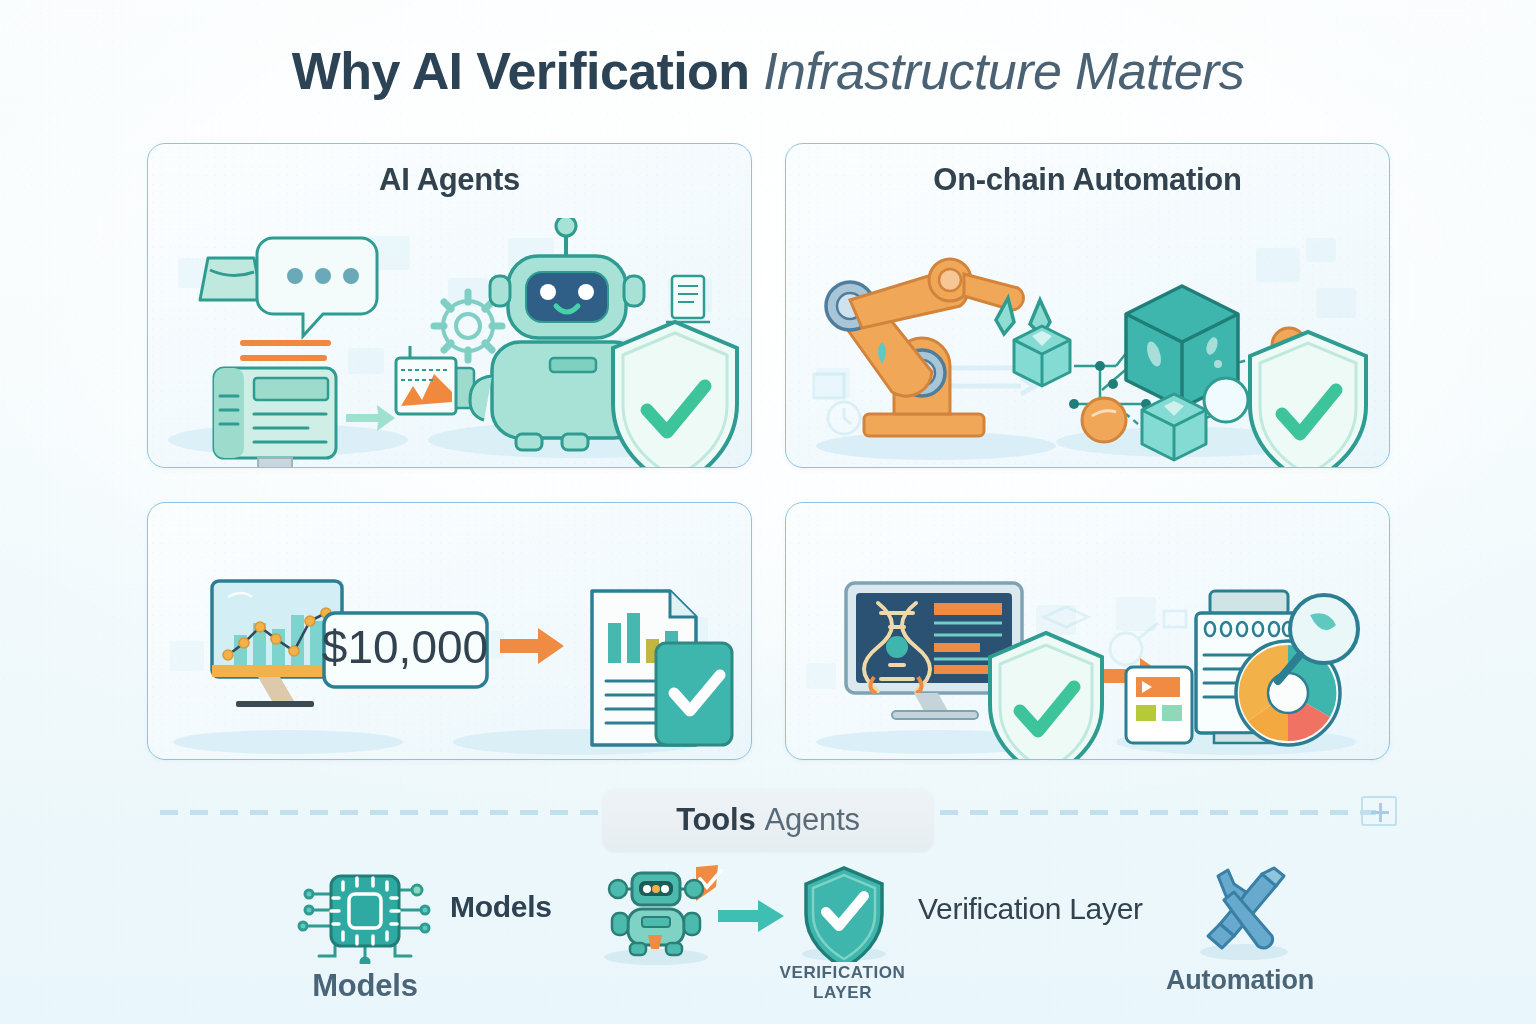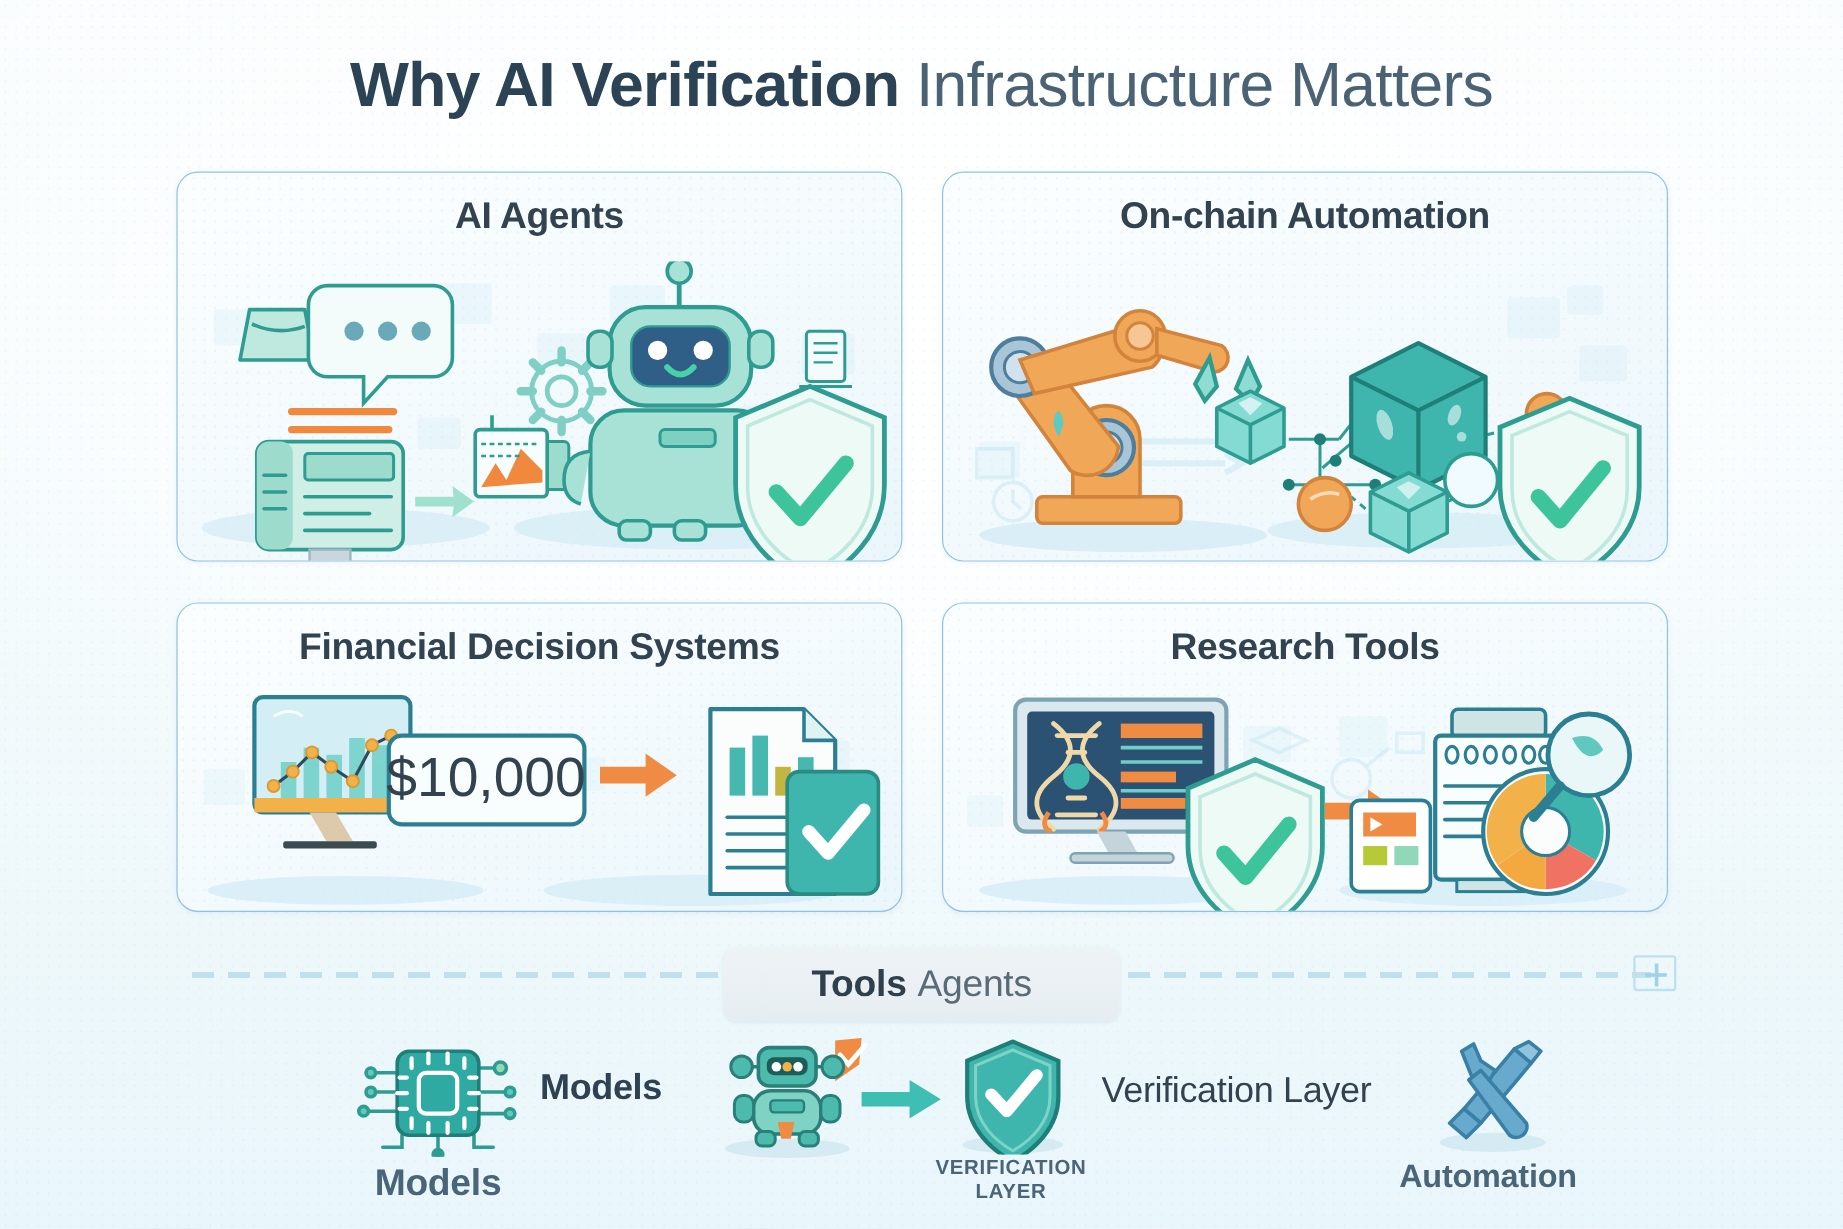--- a/index.html
+++ b/index.html
@@ -34,21 +34,21 @@
 
   
   #title {
     position:absolute; top:40px; left:0; width:1536px;
     text-align:center;
     font-size:52px; line-height:62px;
     color:#3d5566; letter-spacing:-0.6px;
     white-space:nowrap;
   }
   #title .strong { font-weight:700; color:#2c4255; }
-  #title .light  { font-weight:400; color:#4a6274; }
+  #title .light  { font-weight:400; color:#4a6274;font-style:italic; }
 
   
   .card {
     position:absolute;
     border:1.6px solid #8fc2e0;
     border-radius:18px;
     background: linear-gradient(160deg,#fbfeff 0%, #f3fafd 55%, #eaf6fb 100%);
     box-shadow: 0 1px 4px rgba(120,170,200,.10);
     overflow:hidden;
   }
@@ -825,21 +825,20 @@
           <path d="M464 138 l58 -24 58 24 v50 c0 38 -30 64 -58 78 c-28 -14 -58 -40 -58 -78 z" fill="#eefaf6" stroke="#2f9c92" stroke-width="4"></path>
           <path d="M474 145 l48 -20 48 20 v45 c0 33 -25 55 -48 67 c-23 -12 -48 -34 -48 -67 z" fill="none" stroke="#bfe8de" stroke-width="3"></path>
           <path d="M496 196 l18 20 36 -44" fill="none" stroke="#3dc49a" stroke-width="13" stroke-linecap="round" stroke-linejoin="round"></path>
         </g>
       </svg>
     </div>
   </div>
 
   <div class="card" id="card-financial-decision">
     <div class="card-inner-dots"></div>
-    <div class="card-title">Financial Decision Systems</div>
     <div class="card-art">
       <svg viewBox="0 0 605 184" width="605" height="184">
         <ellipse cx="140" cy="165" rx="115" ry="12" fill="#d3ebf5" opacity=".75"></ellipse>
         <ellipse cx="430" cy="165" rx="125" ry="13" fill="#d3ebf5" opacity=".7"></ellipse>
         <g opacity=".3" fill="#d5edf6">
             <rect x="22" y="64" width="34" height="30" rx="3"></rect>
             <rect x="520" y="40" width="40" height="34" rx="3"></rect>
             <rect x="320" y="54" width="36" height="28" rx="3"></rect>
           </g>
 
@@ -897,21 +896,20 @@
         <g>
           <path d="M518 66 h56 a10 10 0 0 1 10 10 v82 a10 10 0 0 1 -10 10 h-56 a10 10 0 0 1 -10 -10 v-82 a10 10 0 0 1 10 -10 z" fill="#3fb6ad" stroke="#2c8a84" stroke-width="3"></path>
           <path d="M526 116 l16 18 30 -36" fill="none" stroke="#ffffff" stroke-width="11" stroke-linecap="round" stroke-linejoin="round"></path>
         </g>
       </svg>
     </div>
   </div>
 
   <div class="card" id="card-research-tools">
     <div class="card-inner-dots"></div>
-    <div class="card-title">Research Tools</div>
     <div class="card-art">
       <svg viewBox="0 0 605 184" width="605" height="184">
         <ellipse cx="150" cy="165" rx="120" ry="12" fill="#d3ebf5" opacity=".75"></ellipse>
         <ellipse cx="450" cy="165" rx="120" ry="13" fill="#d3ebf5" opacity=".7"></ellipse>
         <g opacity=".3" fill="#d5edf6">
             <rect x="250" y="28" width="40" height="30" rx="3"></rect>
             <rect x="330" y="20" width="40" height="34" rx="3"></rect>
             <rect x="20" y="86" width="30" height="26" rx="3"></rect>
           </g>
         <g opacity=".4" stroke="#bfe3ef" stroke-width="3" fill="none">

